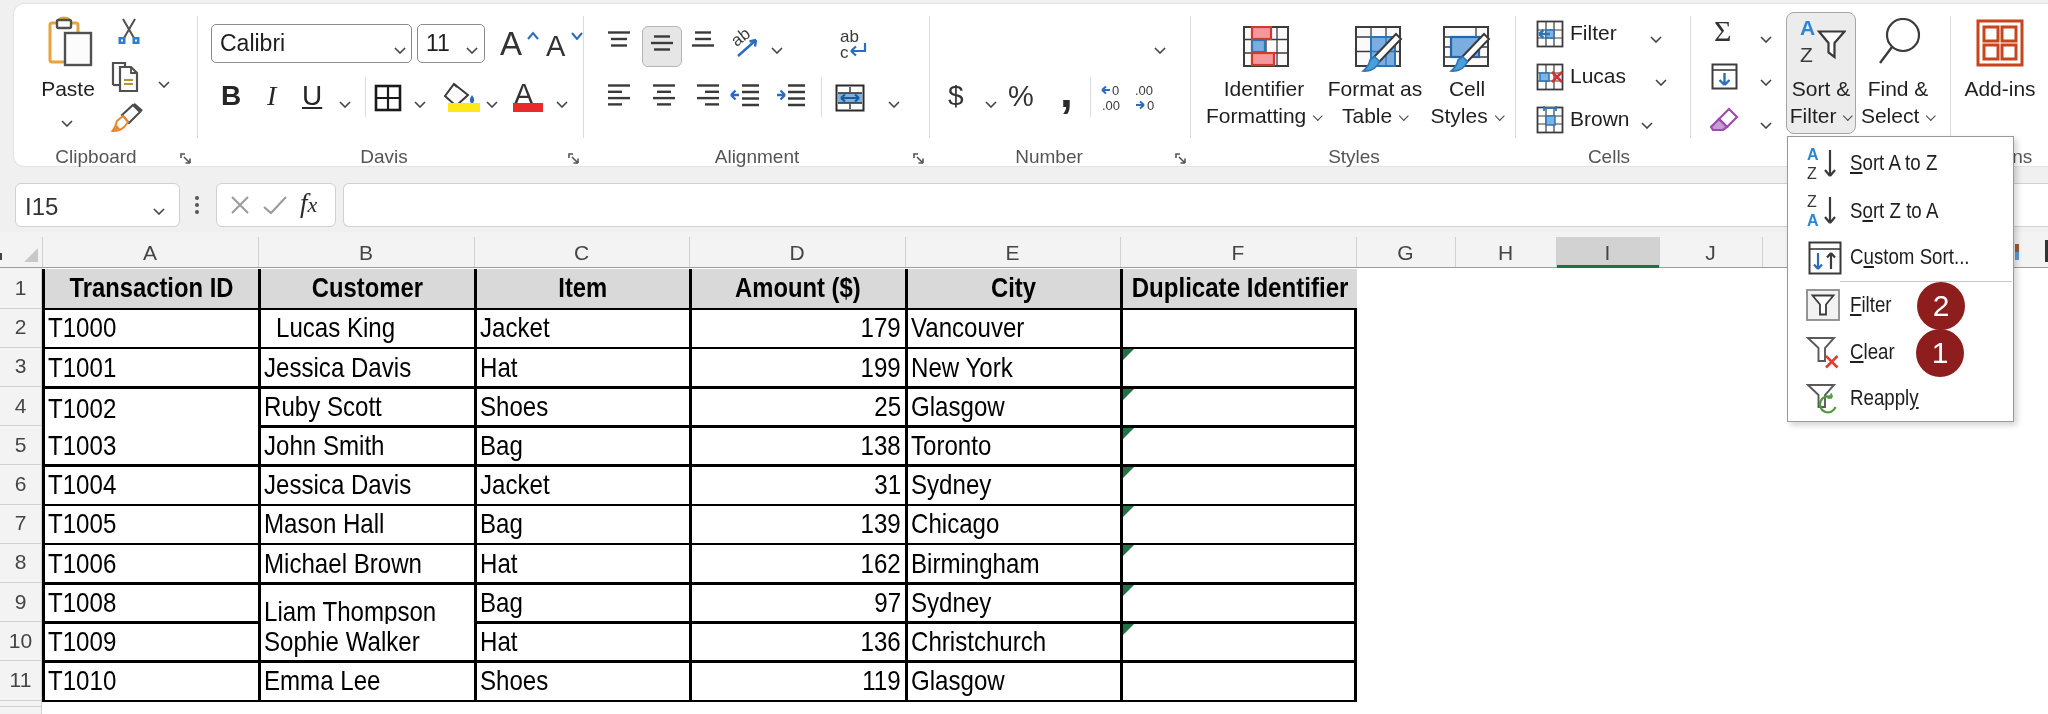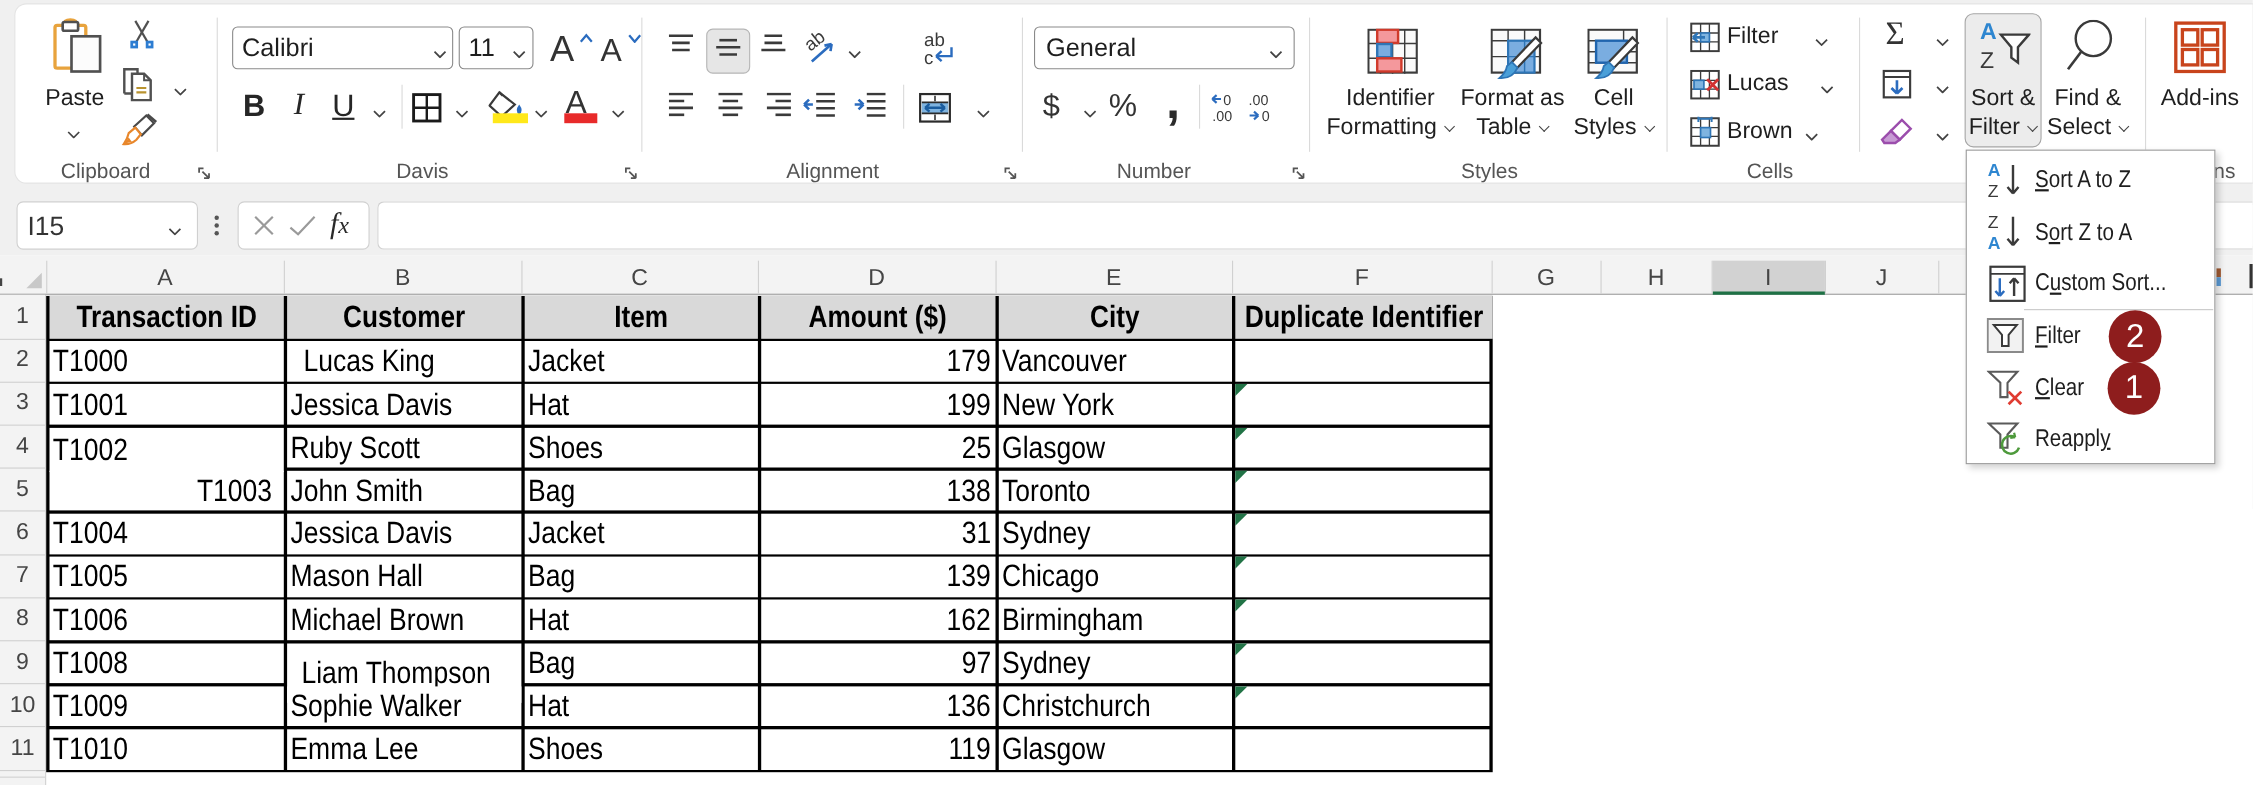--- a/index.html
+++ b/index.html
@@ -185,23 +185,20 @@
 <path d="M6 14 L24 14 M6 14 L10 10.5 M6 14 L10 17.5 M24 14 L20 10.5 M24 14 L20 17.5" stroke="#1a5c9e" stroke-width="2.2" fill="none"></path>
 </svg></div>
     <div class="abs" style="left:874px;top:90px;width:12px;height:7px"><svg width="12" height="7" viewBox="0 0 12 7">
         <path d="M1 1 L6 6 L11 1" fill="none" stroke="#444" stroke-width="1.6"></path>
       </svg></div>
     <div class="glabel" style="left:668px;width:150px">Alignment</div>
     <div class="abs" style="left:898px;top:147px;width:13px;height:13px"><svg width="13" height="13" viewBox="0 0 13 13">
         <path d="M2 6 L2 2 L6 2 M5 5 L11 11 M11 11 L11 6.5 M11 11 L6.5 11" stroke="#555" stroke-width="1.6" fill="none"></path>
       </svg></div>
     <div class="sep" style="left:915px"></div>
-    <div class="combo" style="left:926px;top:20px;width:237px;height:39px">
-      <span style="position:absolute;left:10px;top:5px">General</span>
-    </div>
     <div class="abs" style="left:1140px;top:36px;width:12px;height:7px"><svg width="12" height="7" viewBox="0 0 12 7">
         <path d="M1 1 L6 6 L11 1" fill="none" stroke="#444" stroke-width="1.6"></path>
       </svg></div>
     <div class="abs" style="left:934px;top:76px;font-size:28px;color:#333">$</div>
     <div class="abs" style="left:971px;top:90px;width:12px;height:7px"><svg width="12" height="7" viewBox="0 0 12 7">
         <path d="M1 1 L6 6 L11 1" fill="none" stroke="#444" stroke-width="1.6"></path>
       </svg></div>
     <div class="abs" style="left:994px;top:76px;font-size:29px;color:#333">%</div>
     <div class="abs" style="left:1046px;top:60px;font-size:46px;font-weight:bold;color:#2b2b2b">,</div>
     <div class="abs" style="left:1076px;top:73px;width:1px;height:40px;background:#dadada"></div>
@@ -475,21 +472,21 @@
 <div class="cell" style="left:691.6px;top:388.6px;width:213.4px;height:36.6px;justify-content:flex-end;padding-right:4px">
     <span style="display:inline-block;transform:scaleX(0.86);transform-origin:right center">25</span>
   </div>
 <div class="cell" style="left:907.6px;top:388.6px;width:212.4px;height:36.6px;justify-content:flex-start;padding-left:3px">
     <span style="display:inline-block;transform:scaleX(0.86);transform-origin:left center">Glasgow</span>
   </div>
 <div class="cell" style="left:1122.6px;top:388.6px;width:231.4px;height:36.6px;justify-content:flex-start;padding-left:3px">
     <span style="display:inline-block;transform:scaleX(0.86);transform-origin:left center"></span>
   </div>
 <div class="abs" style="left:1122.6px;top:388.6px;width:0;height:0;border-top:11px solid #217346;border-right:11px solid transparent"></div>
-<div class="cell" style="left:44.6px;top:427.8px;width:213.4px;height:36.6px;justify-content:flex-end;padding-left:3px">
+<div class="cell" style="left:44.6px;top:427.8px;width:213.4px;height:36.6px;justify-content:flex-start;padding-left:3px">
     <span style="display:inline-block;transform:scaleX(0.86);transform-origin:left center">T1003</span>
   </div>
 <div class="cell" style="left:260.6px;top:427.8px;width:213.4px;height:36.6px;justify-content:flex-start;padding-left:3px">
     <span style="display:inline-block;transform:scaleX(0.86);transform-origin:left center">John Smith</span>
   </div>
 <div class="cell" style="left:476.6px;top:427.8px;width:212.4px;height:36.6px;justify-content:flex-start;padding-left:3px">
     <span style="display:inline-block;transform:scaleX(0.86);transform-origin:left center">Bag</span>
   </div>
 <div class="cell" style="left:691.6px;top:427.8px;width:213.4px;height:36.6px;justify-content:flex-end;padding-right:4px">
     <span style="display:inline-block;transform:scaleX(0.86);transform-origin:right center">138</span>
@@ -554,21 +551,21 @@
 <div class="cell" style="left:907.6px;top:545.4px;width:212.4px;height:36.6px;justify-content:flex-start;padding-left:3px">
     <span style="display:inline-block;transform:scaleX(0.86);transform-origin:left center">Birmingham</span>
   </div>
 <div class="cell" style="left:1122.6px;top:545.4px;width:231.4px;height:36.6px;justify-content:flex-start;padding-left:3px">
     <span style="display:inline-block;transform:scaleX(0.86);transform-origin:left center"></span>
   </div>
 <div class="abs" style="left:1122.6px;top:545.4px;width:0;height:0;border-top:11px solid #217346;border-right:11px solid transparent"></div>
 <div class="cell" style="left:44.6px;top:584.6px;width:213.4px;height:36.6px;justify-content:flex-start;padding-left:3px">
     <span style="display:inline-block;transform:scaleX(0.86);transform-origin:left center">T1008</span>
   </div>
-<div class="cell" style="left:260.6px;top:584.6px;width:213.4px;height:54px;justify-content:flex-end;padding-left:3px">
+<div class="cell" style="left:260.6px;top:584.6px;width:213.4px;height:54px;justify-content:flex-start;padding-left:3px">
     <span style="display:inline-block;transform:scaleX(0.86);transform-origin:left center">Liam Thompson</span>
   </div>
 <div class="cell" style="left:476.6px;top:584.6px;width:212.4px;height:36.6px;justify-content:flex-start;padding-left:3px">
     <span style="display:inline-block;transform:scaleX(0.86);transform-origin:left center">Bag</span>
   </div>
 <div class="cell" style="left:691.6px;top:584.6px;width:213.4px;height:36.6px;justify-content:flex-end;padding-right:4px">
     <span style="display:inline-block;transform:scaleX(0.86);transform-origin:right center">97</span>
   </div>
 <div class="cell" style="left:907.6px;top:584.6px;width:212.4px;height:36.6px;justify-content:flex-start;padding-left:3px">
     <span style="display:inline-block;transform:scaleX(0.86);transform-origin:left center">Sydney</span>

